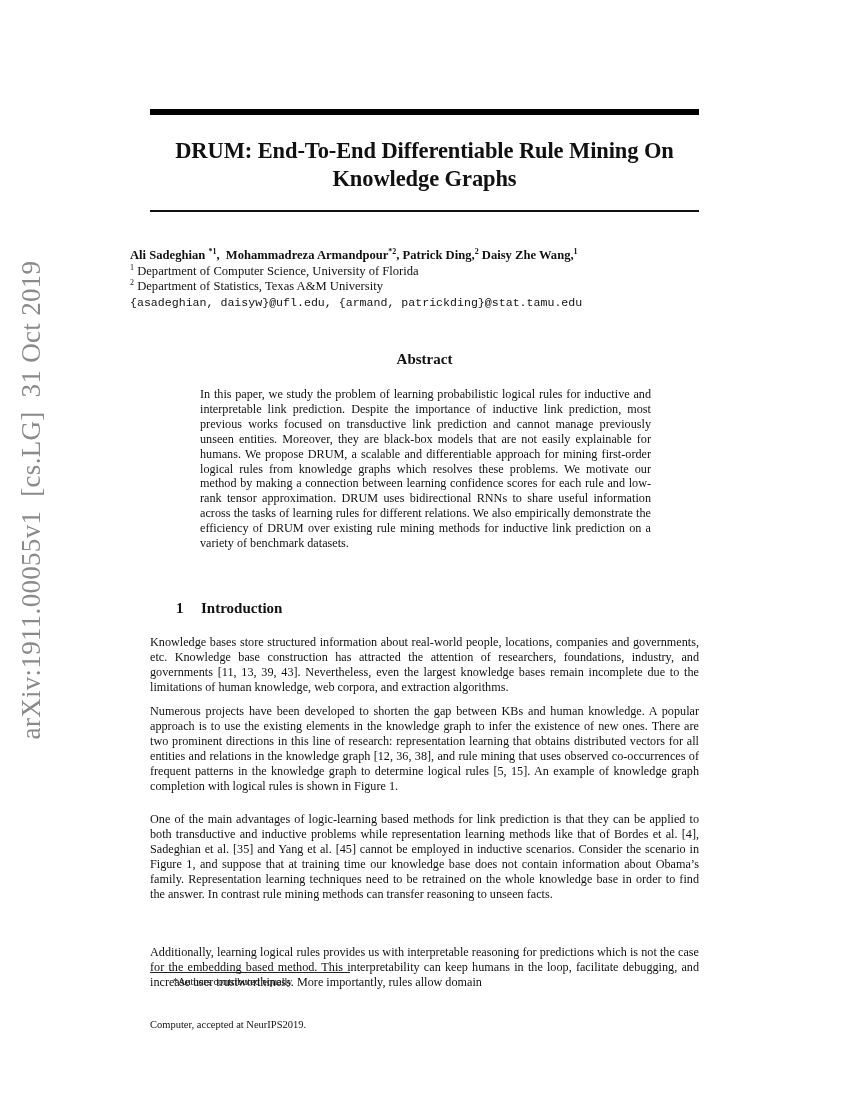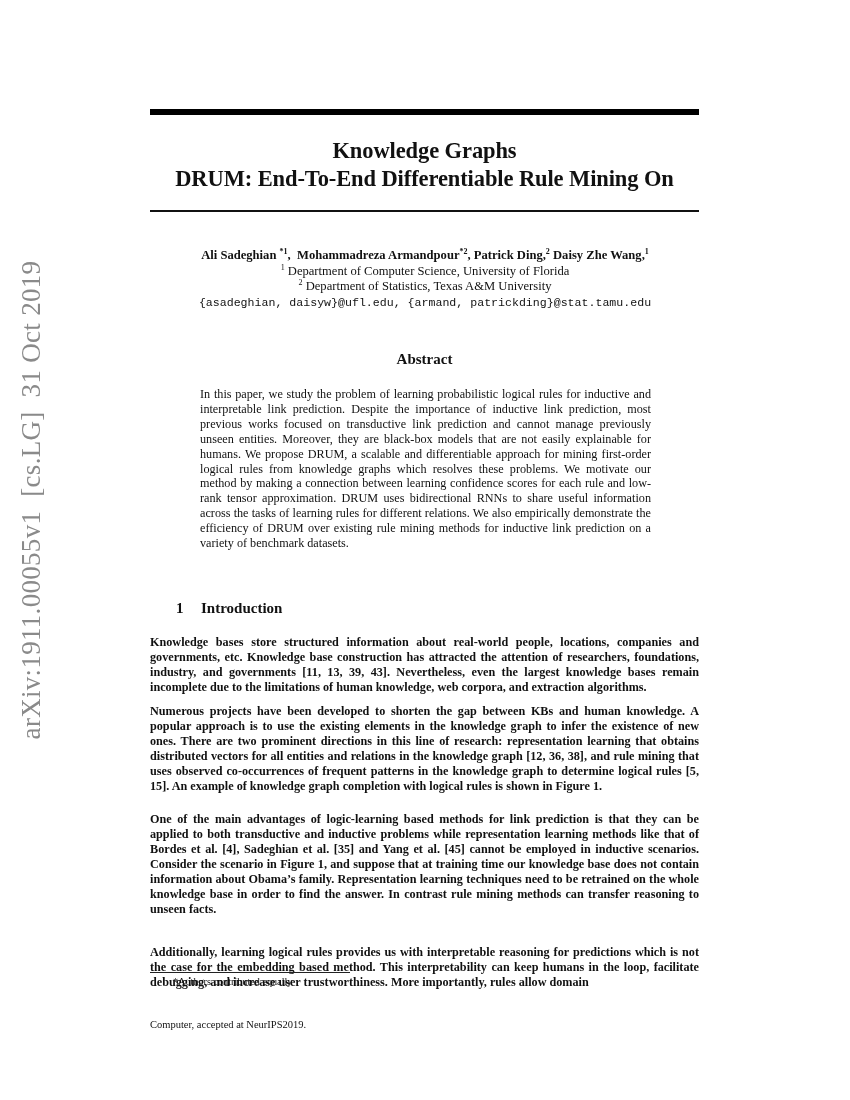--- a/index.html
+++ b/index.html
@@ -8,41 +8,41 @@
     font-family: "Liberation Serif", "DejaVu Serif", serif; color: #111;
   }
   .page { position: absolute; left: 0; top: 0; width: 850px; height: 1100px; }
   .rule-thick { position: absolute; left: 150px; width: 549px; top: 109px; height: 6px; background: #000; }
   .rule-thin { position: absolute; left: 150px; width: 549px; top: 210px; height: 2px; background: #111; }
   .title {
     position: absolute; left: 150px; width: 549px; top: 137px;
     text-align: center; font-weight: bold; font-size: 22.5px; line-height: 28px; letter-spacing: -0.1px;
   }
   .authors {
-    position: absolute; left: 130px; width: 590px; top: 248px; text-align: center;
+    position: absolute; left: 130px; width: 590px; top: 248px; text-align: left;
     font-size: 12.6px; line-height: 15.5px;
   }
   .authors .names { font-weight: bold; }
   .authors sup { font-size: 8px; vertical-align: 5px; line-height: 0; }
   .authors .emails { font-family: "Liberation Mono", "DejaVu Sans Mono", monospace; font-size: 11.6px; }
   .abstract-title {
     position: absolute; left: 150px; width: 549px; top: 351px; text-align: center;
     font-weight: bold; font-size: 15px;
   }
   .abstract {
     position: absolute; left: 200px; width: 451px; top: 387px;
     font-size: 12.2px; line-height: 14.9px; text-align: justify;
   }
   .section-title {
     position: absolute; left: 150px; top: 600px; font-weight: bold; font-size: 15px; margin-left: 26px;
   }
   .section-title .num { display: inline-block; width: 25px; }
   .para {
     position: absolute; left: 150px; width: 549px;
-    font-size: 12.2px; line-height: 15px; text-align: justify; font-weight: bold;
+    font-size: 12.2px; line-height: 15px; text-align: justify;
   }
   .footnote-rule { position: absolute; left: 150px; width: 200px; top: 972px; height: 1px; background: #222; }
   .footnote { position: absolute; left: 173px; top: 976px; font-size: 10.2px; }
   .preprint { position: absolute; left: 150px; top: 1019px; font-size: 10.5px; }
   .arxiv-stamp {
     position: absolute; left: 31px; top: 500px;
     transform: translate(-50%, -50%) rotate(-90deg);
     white-space: nowrap; font-size: 27px; color: #8a8a8a; letter-spacing: 0.3px;
     font-family: "Liberation Serif", "DejaVu Serif", serif;
   }
@@ -52,22 +52,22 @@
 <body>
 
 <div class="page">
 
   <div class="arxiv-stamp">
     <span>arXiv:1911.00055v1</span><span class="gap"></span><span>[cs.LG]</span><span class="gap"></span><span>31 Oct 2019</span>
   </div>
 
   <div class="rule-thick"></div>
   <div class="title">
+    <div>DRUM: End-To-End Differentiable Rule Mining On</div>
     <div>Knowledge Graphs</div>
-    <div>DRUM: End-To-End Differentiable Rule Mining On</div>
   </div>
   <div class="rule-thin"></div>
 
   <div class="authors">
     <div class="names">
       <span>Ali Sadeghian</span>
       <sup>*1</sup>,&nbsp;
       <span>Mohammadreza Armandpour</span><sup>*2</sup>,
       <span>Patrick Ding,</span><sup>2</sup>
       <span>Daisy Zhe Wang,</span><sup>1</sup>

